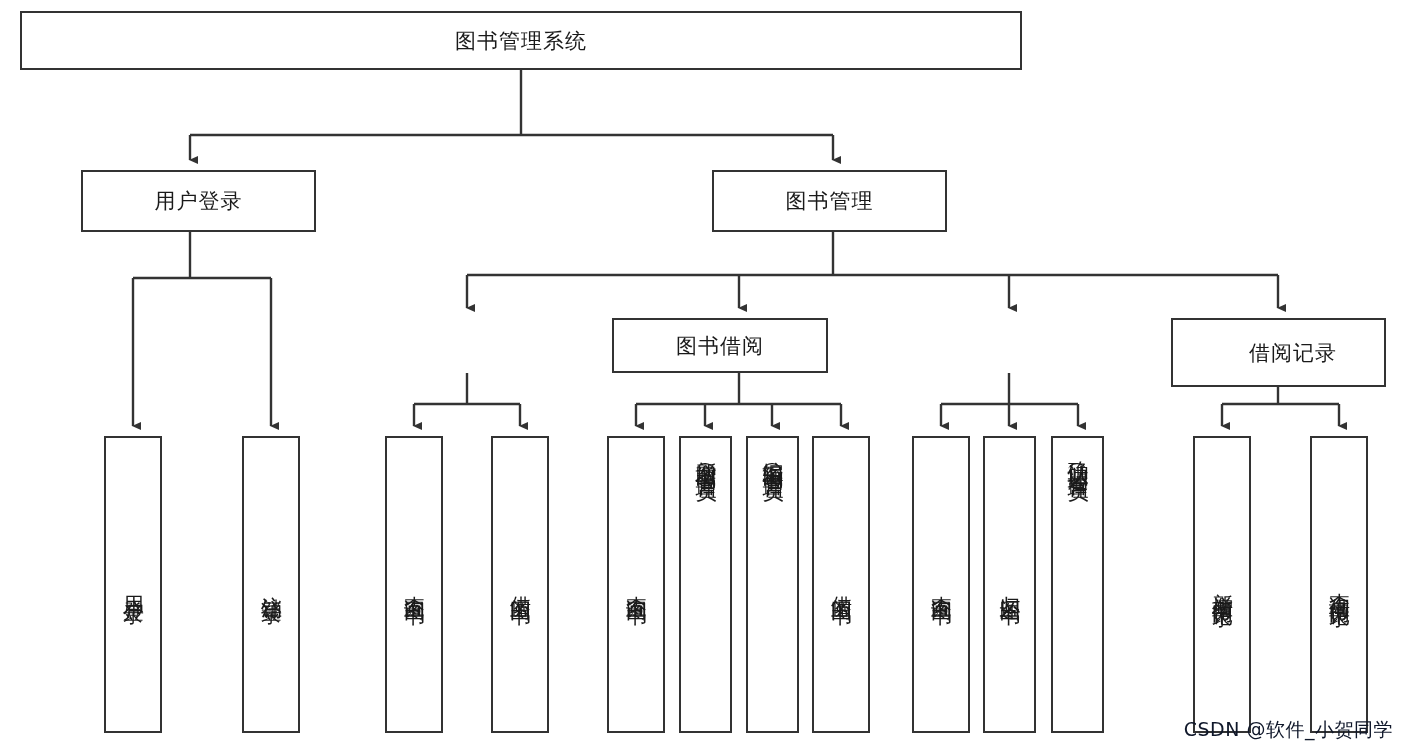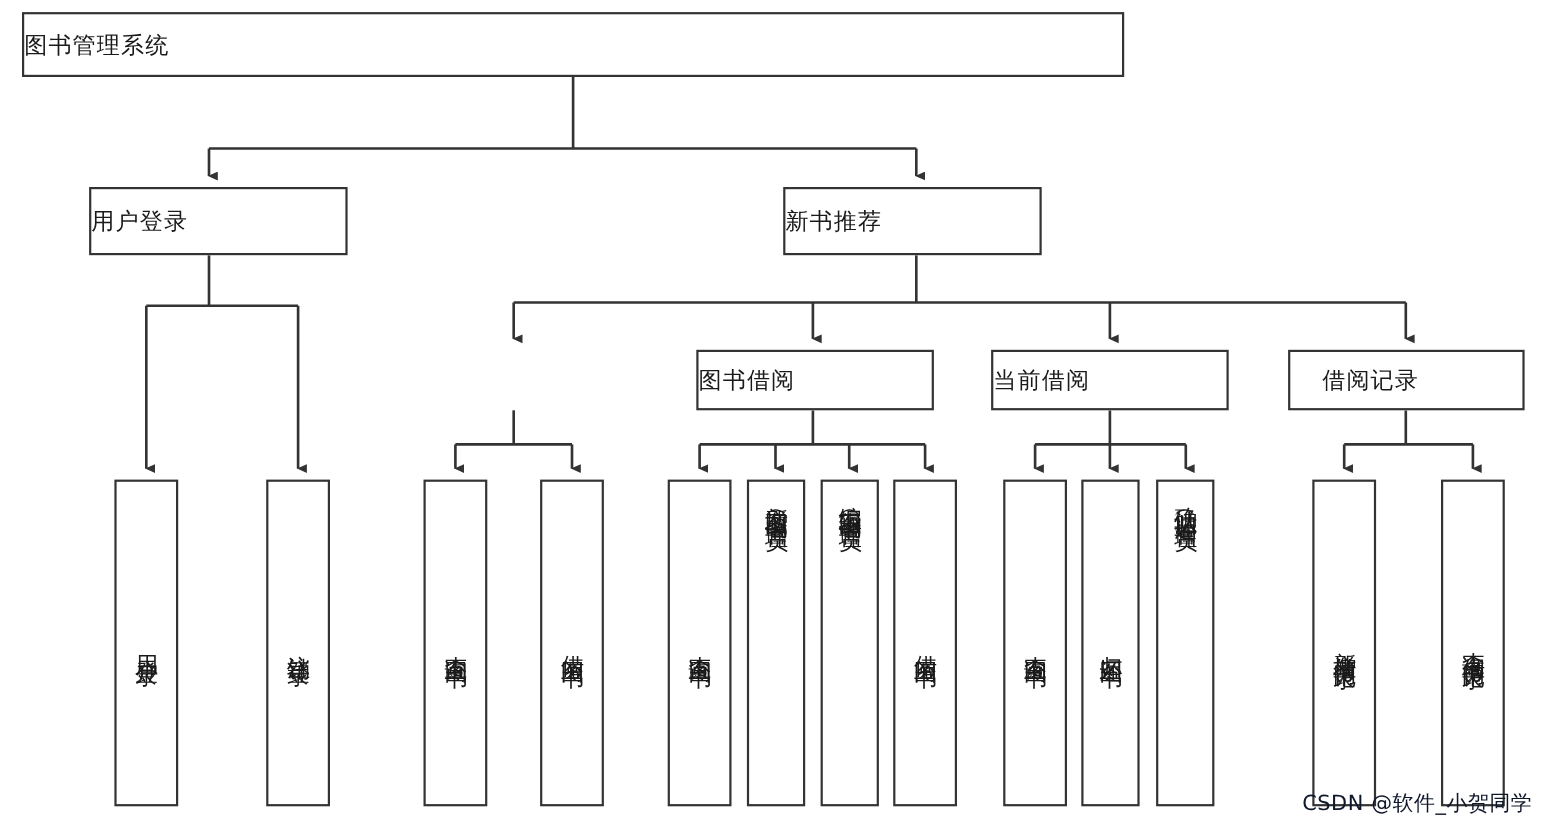--- a/index.html
+++ b/index.html
@@ -25,20 +25,21 @@
     height: 747px;
     pointer-events: none;
   }
   .node {
     position: absolute;
     box-sizing: border-box;
     border: 2px solid #333333;
     background: #ffffff;
     display: flex;
     align-items: center;
+    justify-content: center;
     color: #1a1a1a;
   }
   .node.horiz {
     font-size: 21px;
     letter-spacing: 1px;
   }
   .node.vert {
     writing-mode: vertical-rl;
     text-orientation: upright;
     font-size: 21px;
@@ -118,30 +119,27 @@
   </svg>
 
   <div class="node horiz" style="left:20px; top:11px; width:1002px; height:59px;">
     <span>图书管理系统</span>
   </div>
 
   <div class="node horiz" style="left:81px; top:170px; width:235px; height:62px;">
     <span>用户登录</span>
   </div>
   <div class="node horiz" style="left:712px; top:170px; width:235px; height:62px;">
-    <span>新书推荐</span>
+    <span>图书管理</span>
   </div>
 
-  <div class="node horiz" style="left:633px; top:318px; width:216px; height:55px;">
+  <div class="node horiz" style="left:612px; top:318px; width:216px; height:55px;">
     <span>图书借阅</span>
   </div>
-  <div class="node horiz" style="left:901px; top:318px; width:216px; height:55px;">
-    <span>当前借阅</span>
-  </div>
-  <div class="node horiz" style="left:1171px; top:318px; width:215px; height:55px;padding-left:29px;">
+  <div class="node horiz" style="left:1171px; top:318px; width:215px; height:69px;padding-left:29px;">
     <span>借阅记录</span>
   </div>
 
   <div class="node vert" style="left:104px; top:436px; width:58px; height:297px;">
     <span>用户登录</span>
   </div>
   <div class="node vert" style="left:242px; top:436px; width:58px; height:297px;">
     <span>注销登录</span>
   </div>
 

